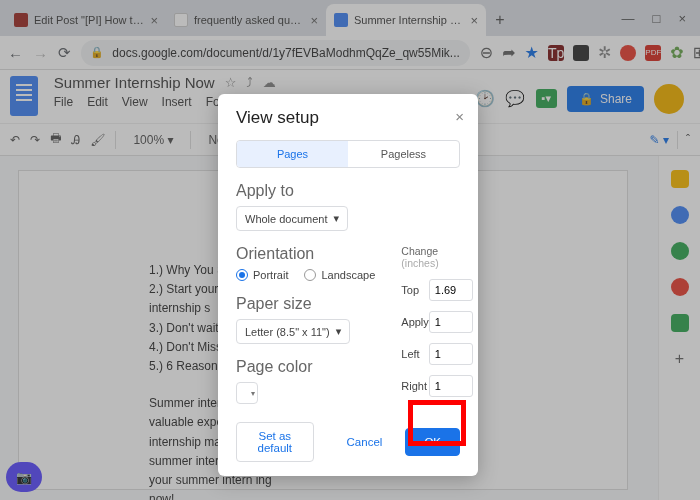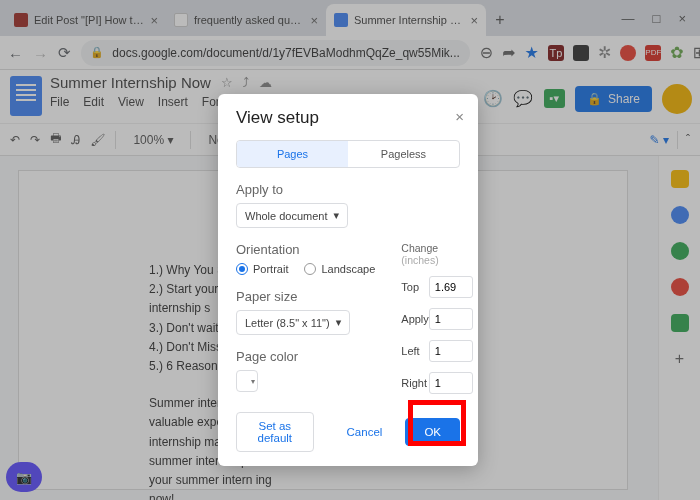--- a/index.html
+++ b/index.html
@@ -13,21 +13,21 @@
 .tab .x{color:#666;font-size:13px;flex-shrink:0}
 .newtab{width:28px;display:flex;align-items:center;justify-content:center;color:#555;font-size:16px}
 .winctrl{margin-left:auto;display:flex;gap:18px;padding:0 14px 10px 0;color:#555;font-size:13px}
 .addr{height:34px;background:#fff;border-bottom:1px solid #ddd;display:flex;align-items:center;padding:0 8px;gap:10px}
 .addr .nav{color:#5f6368;font-size:15px}
 .addr .nav.dis{color:#bbb}
 .urlbar{flex:1;display:flex;align-items:center;gap:8px;background:#f1f3f4;border-radius:14px;height:26px;padding:0 10px;font-size:12px;color:#333}
 .lock{color:#5f6368;font-size:11px}
 .exts{display:flex;gap:9px;align-items:center}
 .ext{width:16px;height:16px;border-radius:3px}
-.docbar{height:54px;background:#fff;display:flex;padding:4px 8px 0 10px;gap:8px;border-bottom:1px solid #eee}
+.docbar{height:54px;background:#fff;display:flex;padding:4px 16px 0 10px;gap:16px;border-bottom:1px solid #eee}
 .doclogo{width:32px;height:40px;background:#4285f4;border-radius:3px;position:relative;margin-top:2px}
 .doclogo::before{content:"";position:absolute;left:6px;right:6px;top:8px;height:2px;background:#fff;box-shadow:0 5px 0 #fff,0 10px 0 #fff,0 15px 0 #fff}
 .docinfo{flex:1}
 .doctitle{display:flex;align-items:center;gap:10px;font-size:15px;color:#444}
 .doctitle .ic{color:#888;font-size:13px}
 .menubar{display:flex;gap:14px;font-size:12px;color:#444;margin-top:4px}
 .menubar .see{color:#888;text-decoration:underline}
 .docright{display:flex;align-items:center;gap:10px}
 .share{background:#1a73e8;color:#fff;padding:6px 12px;border-radius:4px;font-size:12px;display:flex;gap:6px;align-items:center}
 .avatar{width:30px;height:30px;border-radius:50%;background:#f4b400}
@@ -41,21 +41,21 @@
 .page{position:absolute;left:18px;top:14px;width:610px;height:320px;background:#fff;border:1px solid #ddd;padding:90px 40px 20px 130px;font-size:12px;color:#333;line-height:1.6}
 .page ol{list-style:none}
 .page .para{margin-top:18px}
 .overlay{position:absolute;inset:0;background:rgba(60,60,60,0.35);z-index:10}
 .dialog{position:absolute;left:218px;top:94px;width:260px;background:#fff;border-radius:6px;box-shadow:0 4px 20px rgba(0,0,0,0.25);z-index:20;padding:14px 18px 14px 18px;font-size:12px;color:#444}
 .dialog h2{font-size:17px;font-weight:400;color:#222;margin-bottom:12px}
 .dclose{position:absolute;right:14px;top:14px;color:#888;font-size:15px}
 .tabs2{display:flex;border:1px solid #dadce0;border-radius:4px;overflow:hidden;margin-bottom:14px}
 .tab2{flex:1;text-align:center;padding:7px 0;font-size:11px;color:#555}
 .tab2.active{background:#e8f0fe;color:#1a73e8;font-weight:500}
-.lbl{font-size:13px;color:#666;margin-bottom:6px}
+.lbl{font-size:16px;color:#666;margin-bottom:6px}
 .sel2{border:1px solid #dadce0;border-radius:4px;padding:5px 8px;font-size:11px;display:inline-flex;gap:6px;align-items:center;margin-bottom:14px}
 .row{display:flex;gap:26px}
 .col{flex:1}
 .radio{display:flex;gap:16px;font-size:11px;margin-bottom:14px}
 .radio label{display:flex;gap:5px;align-items:center}
 .rdot{width:12px;height:12px;border:1.5px solid #999;border-radius:50%;display:inline-block;position:relative}
 .rdot.on{border-color:#1a73e8}
 .rdot.on::after{content:"";position:absolute;inset:2px;background:#1a73e8;border-radius:50%}
 .margins{font-size:10.5px;color:#666}
 .mrow{display:flex;align-items:center;justify-content:space-between;margin-top:10px;font-size:11px}
@@ -103,21 +103,21 @@
   <span class="nav dis">→</span>
   <span class="nav">⟳</span>
   <div class="urlbar">
     <span class="lock">🔒</span>
     <span>docs.google.com/document/d/1y7fEVBaModhmQqZe_qw55Mik...</span>
   </div>
   <div class="exts">
     <span style="color:#666">⊖</span>
     <span style="color:#666">➦</span>
     <span style="color:#1a73e8">★</span>
-    <span class="ext" style="background:#7f1d1d;color:#fff;font-size:11px;text-align:center;line-height:16px">Tp</span>
+    <span class="ext" style="background:#7f1d1d;color:#fff;font-size:14px;text-align:center;line-height:16px">Tp</span>
     <span class="ext" style="background:#333"></span>
     <span style="color:#888">✲</span>
     <span class="ext" style="background:#ea4335;border-radius:50%"></span>
     <span class="ext" style="background:#d93025;color:#fff;font-size:8px;text-align:center;line-height:16px">PDF</span>
     <span style="color:#6aa84f">✿</span>
     <span style="color:#666">⊞</span>
 
   </div>
 </div>
 

